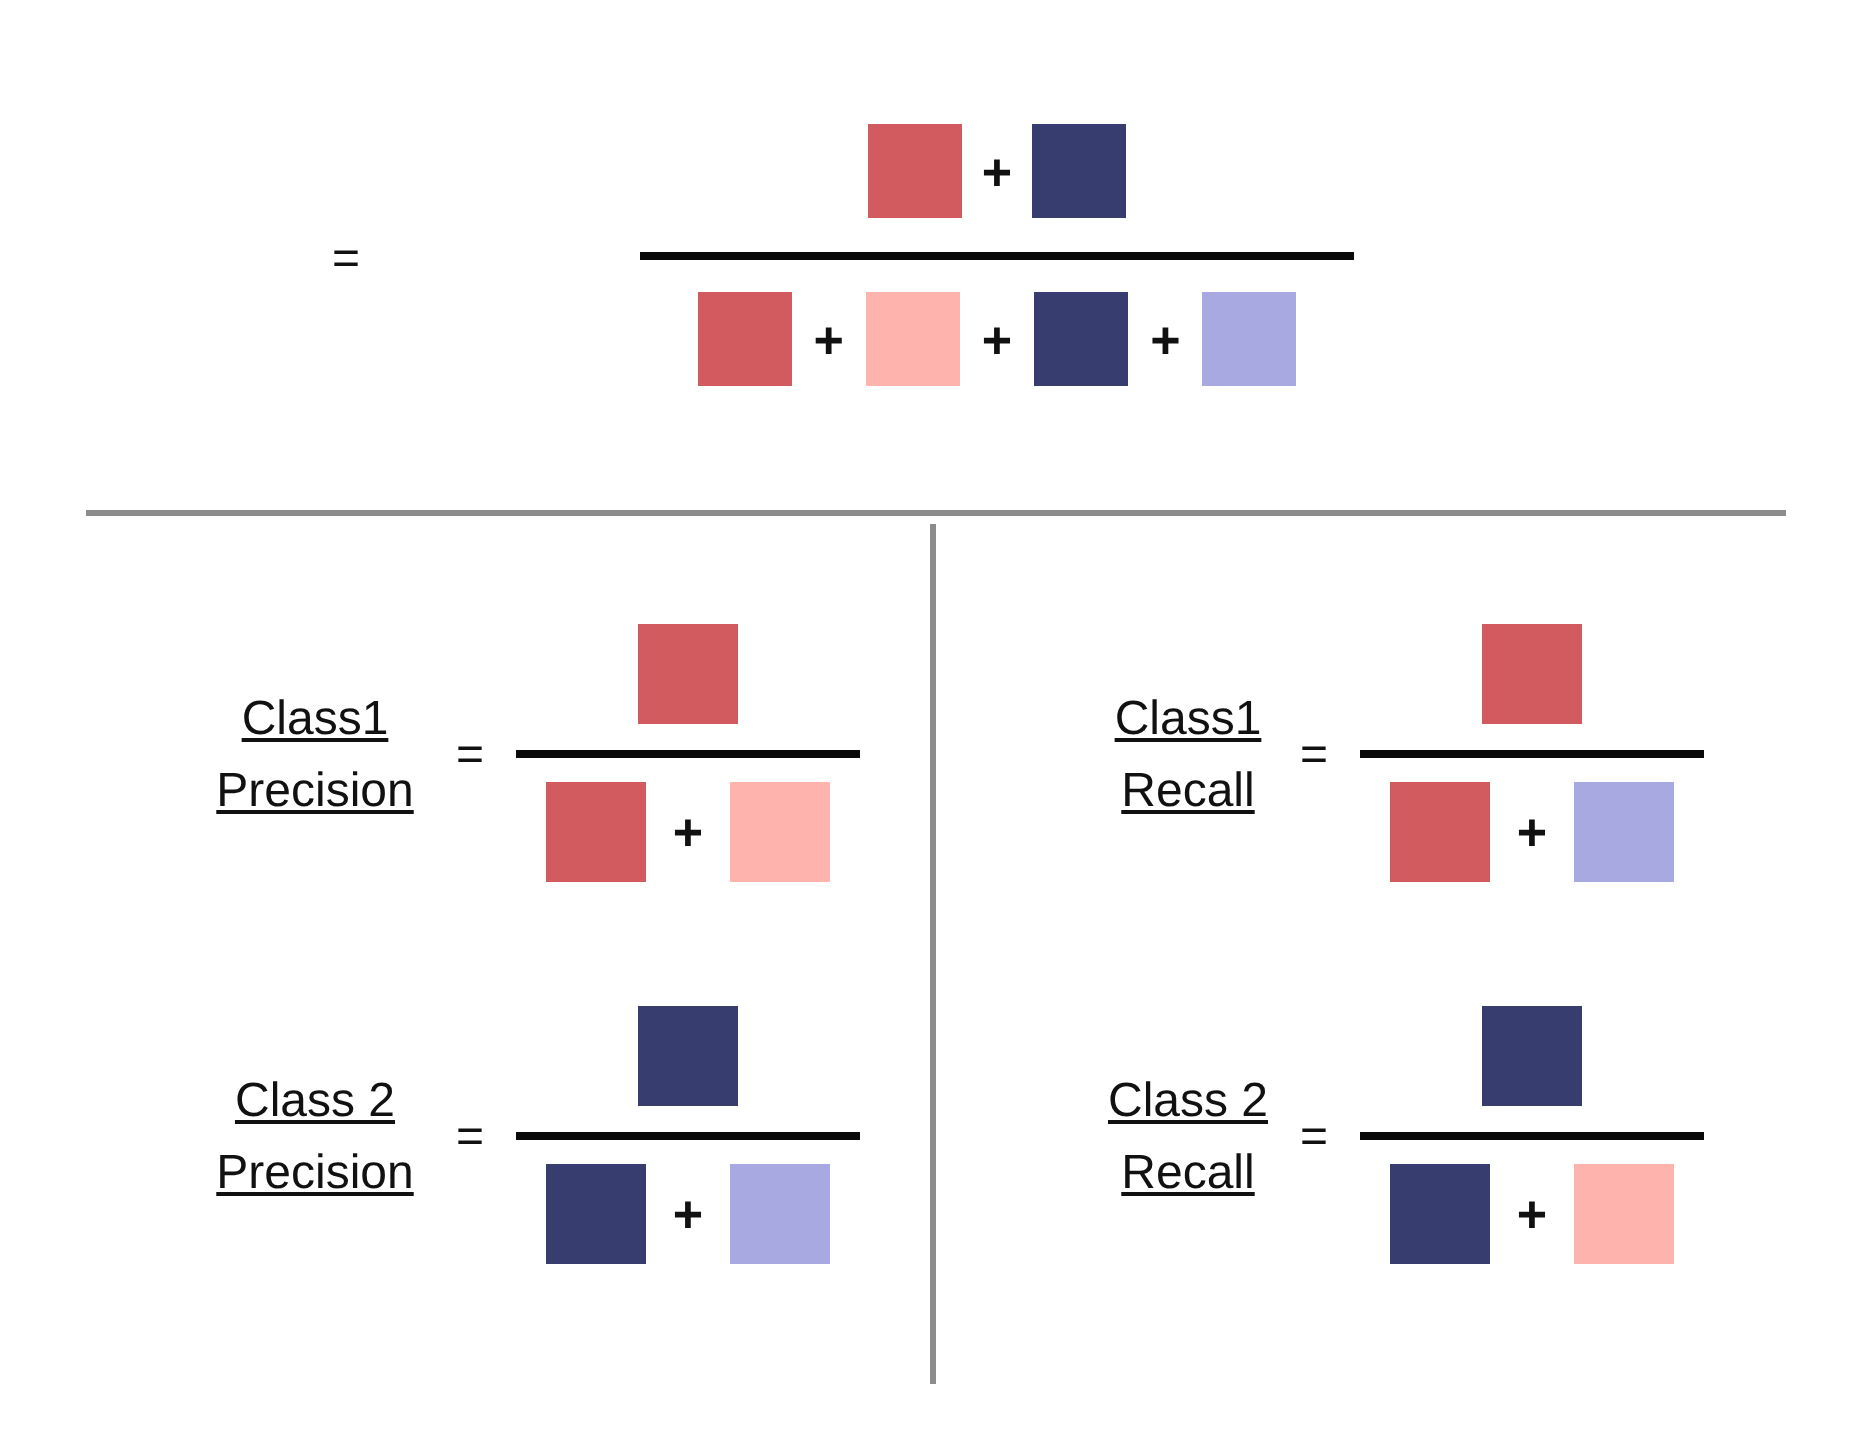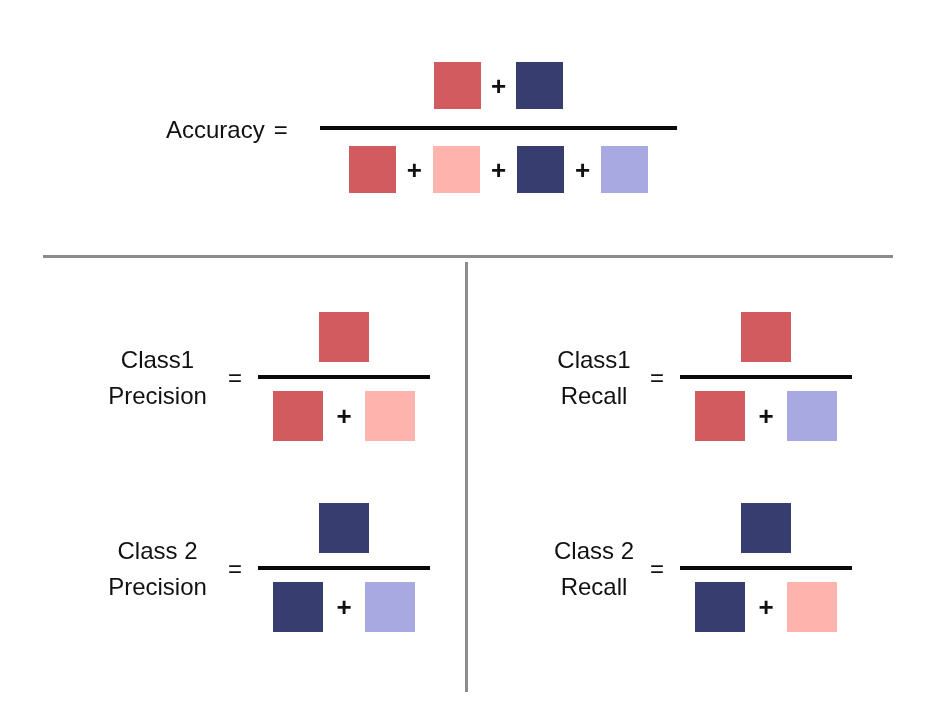--- a/index.html
+++ b/index.html
@@ -62,20 +62,21 @@
     line-height: 1;
     color: #111111;
   }
 
   
   .q-label {
     position: absolute;
     text-align: center;
     font-size: 24px;
     line-height: 36px;
+    text-decoration: underline;
   }
   .q-label .q-line { display: block; white-space: nowrap; }
 
   .q-eq {
     position: absolute;
     font-size: 24px;
     line-height: 1;
   }
 
   
@@ -95,21 +96,20 @@
     height: 430px;
     background: #8c8c8c;
   }
 </style>
 </head>
 <body>
 
 <div id="canvas">
 
   <div class="acc-label">
-    <span>Accuracy</span>
     <span>=</span>
   </div>
 
   <div class="fraction fraction-top" style="left:320px; top:62px; width:357px;">
     <div class="frac-row num">
         <div class="square" style="background-color: rgb(209, 91, 94);"></div>
         <span class="plus">+</span>
         <div class="square" style="background-color: rgb(55, 61, 110);"></div>
       </div>
     <div class="frac-bar" style="background-color: rgb(10, 10, 10);"></div>

